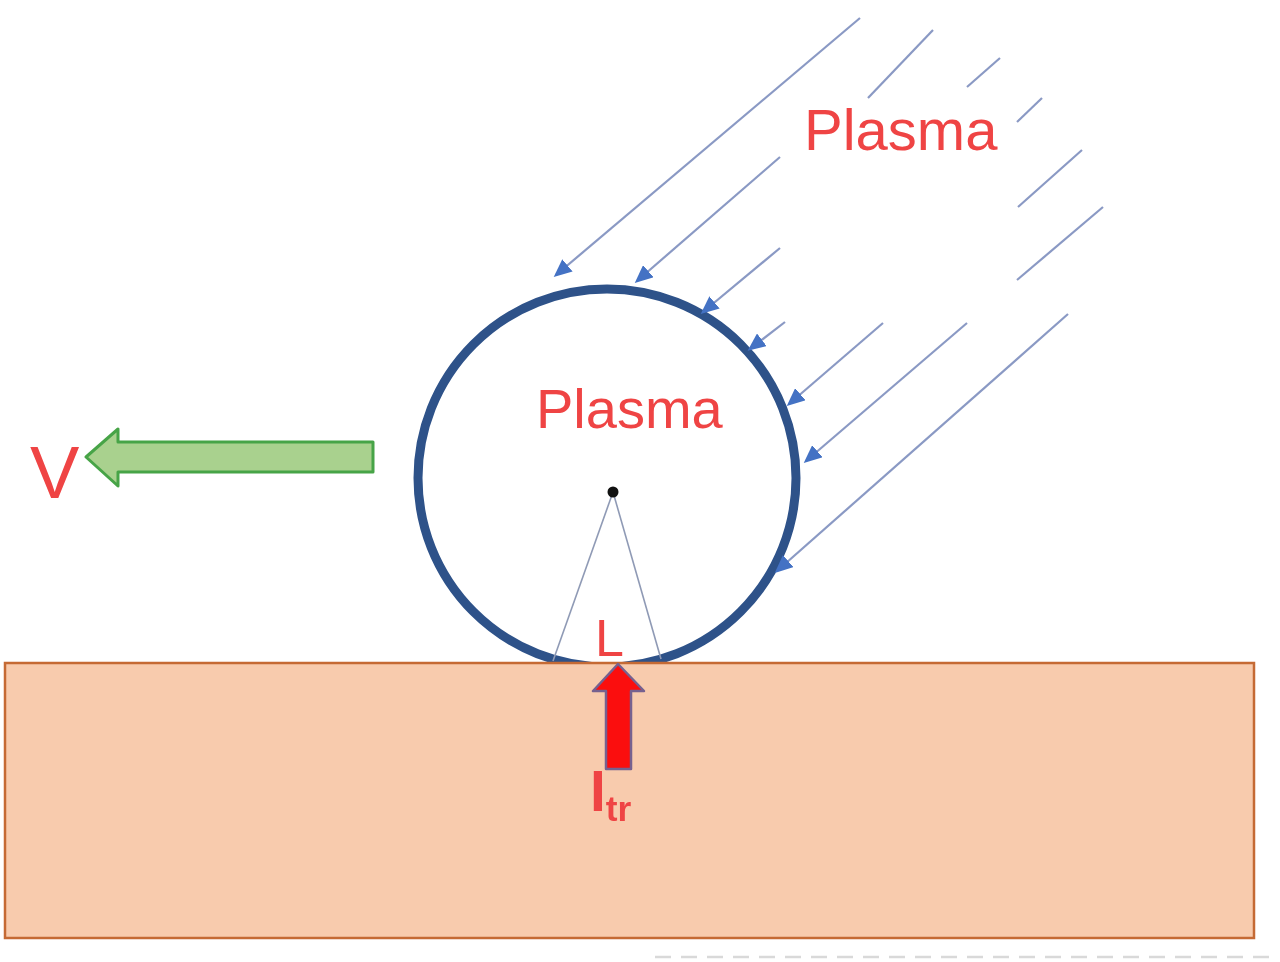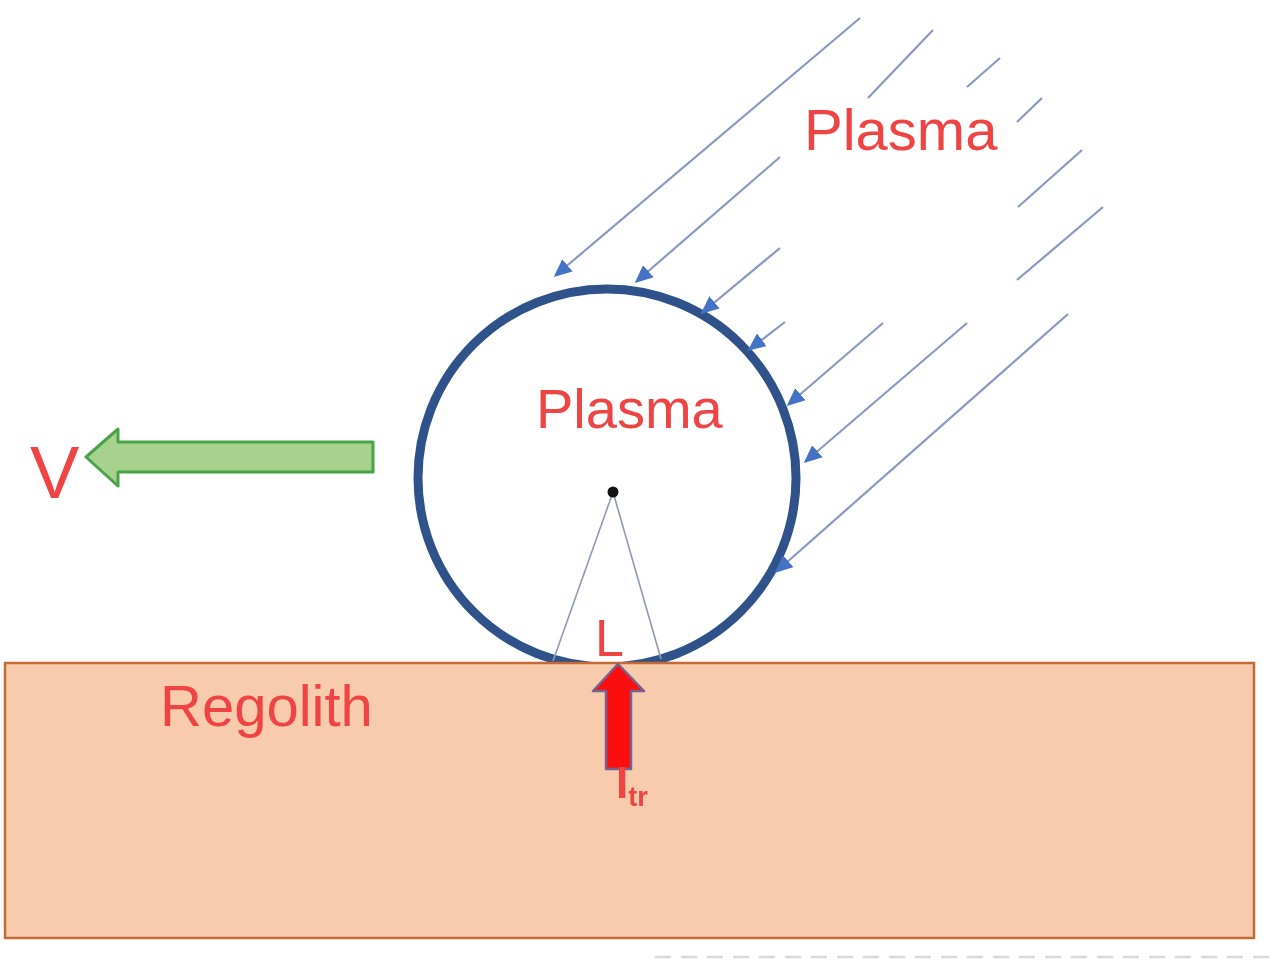--- a/index.html
+++ b/index.html
@@ -10,21 +10,21 @@
     font-family:"Liberation Sans", sans-serif;
     overflow:hidden;
   }
   #diagram-svg{position:absolute;left:0;top:0;}
   .lbl{position:absolute;color:#ef4444;white-space:nowrap;}
   #velocity-label{left:30px;top:430px;font-size:74px;font-weight:500;}
   #wheel-label{left:536px;top:376px;font-size:56px;}
   #plasma-label{left:804px;top:94px;font-size:58px;line-height:72px;}
   #contact-length-label{left:595px;top:608px;font-size:52px;}
   #regolith-label{left:160px;top:672px;font-size:58px;}
-  #current-label{left:616px;top:758px;font-size:44px;font-weight:700;}
+  #current-label{left:590px;top:758px;font-size:57px;font-weight:700;}
   .subscript{font-size:0.62em;vertical-align:-0.28em;font-weight:inherit;}
 </style>
 </head>
 <body>
 
 <div id="stage">
 
   <svg id="diagram-svg" width="1280" height="962" viewBox="0 0 1280 962">
     <defs>
       <marker id="plasma-head" markerUnits="userSpaceOnUse" markerWidth="20" markerHeight="16" refX="15" refY="8" orient="auto">
@@ -66,17 +66,16 @@
   <div id="velocity-label" class="lbl">V</div>
 
   <div id="wheel-label" class="lbl">Plasma</div>
 
   <div id="plasma-label" class="lbl">
     <div>Plasma</div>
   </div>
 
   <div id="contact-length-label" class="lbl">L</div>
 
-  <div id="regolith-label" class="lbl">Regolith</div>
 
   <div id="current-label" class="lbl"><span>I</span><span class="subscript">tr</span></div>
 
 </div>
 
 </body></html>

